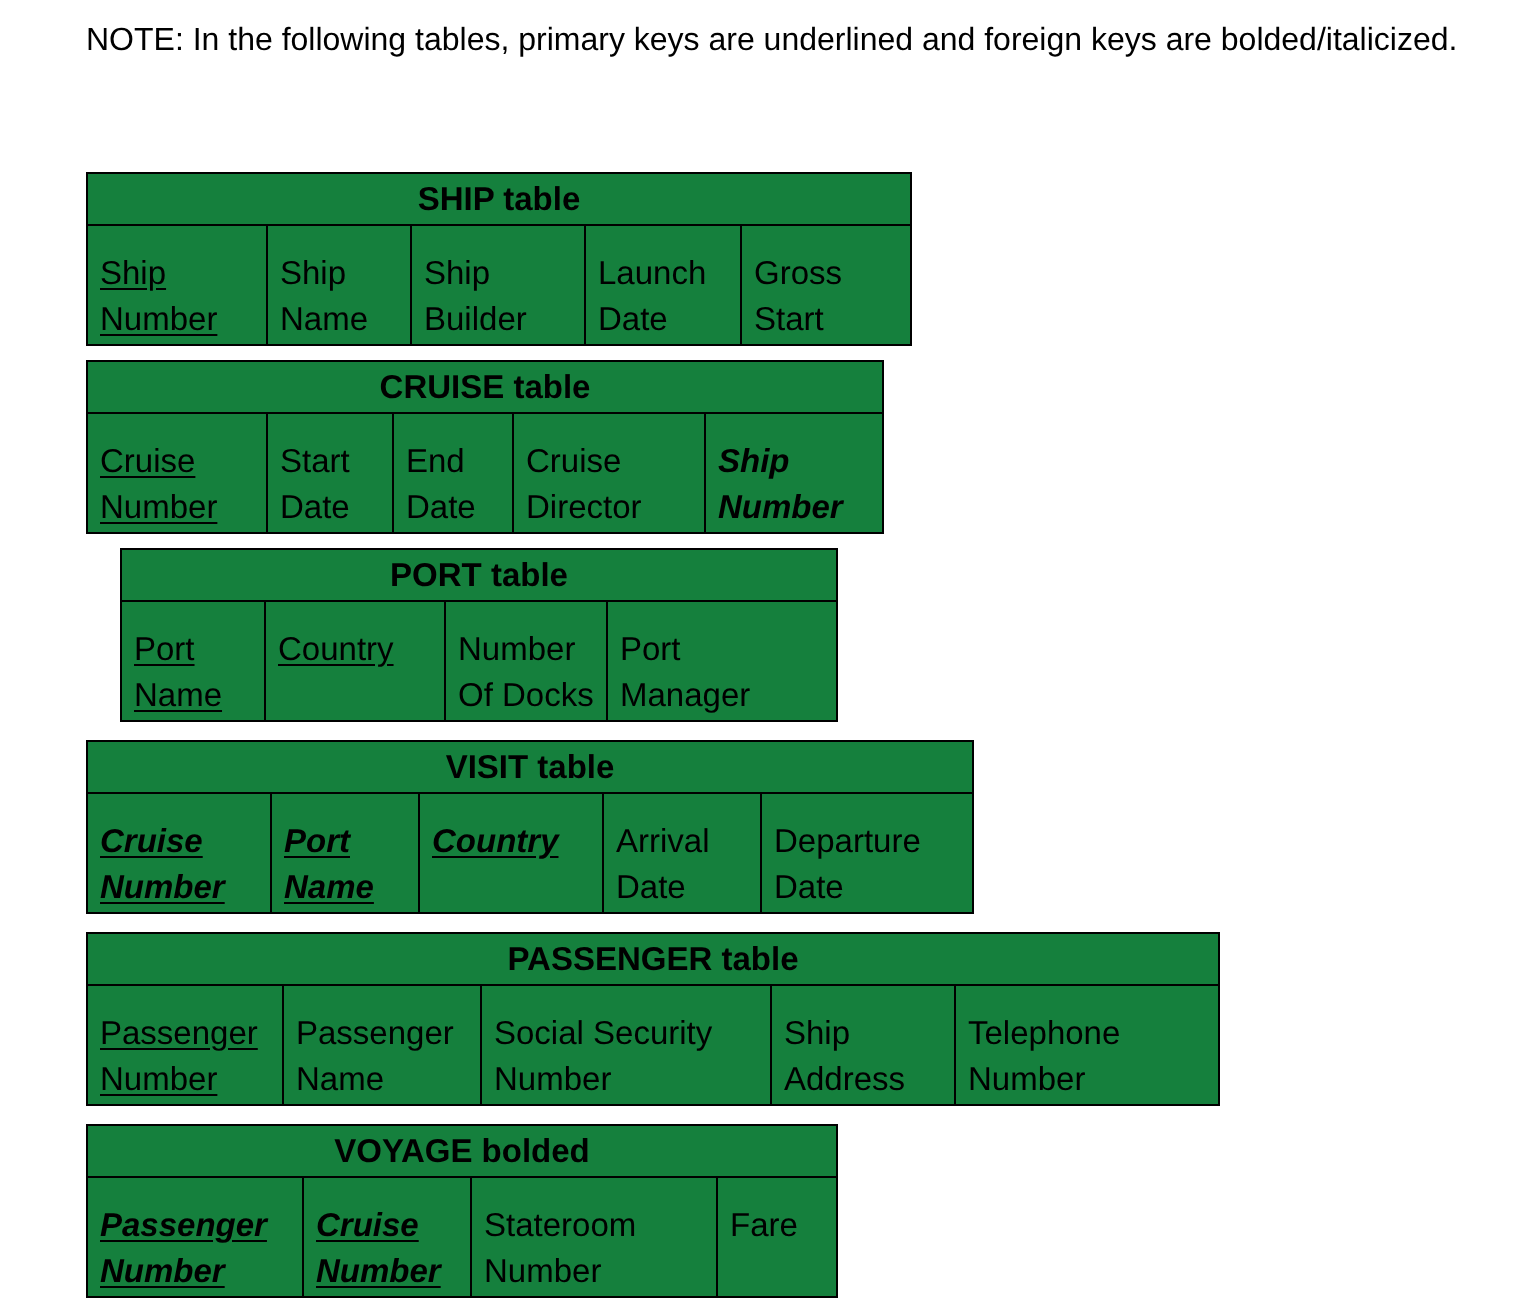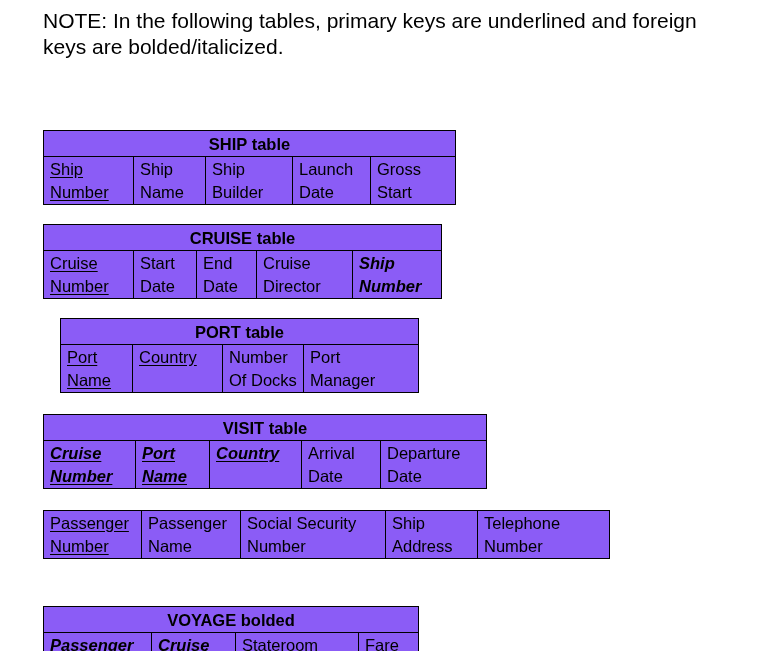--- a/index.html
+++ b/index.html
@@ -14,52 +14,51 @@
     color: #000000;
     position: relative;
     overflow: hidden;
   }
 
   .note {
     position: absolute;
     left: 43px;
     top: 8px;
     width: 700px;
-    font-size: 21px;
+    font-size: 16px;
     line-height: 26px;
     color: #000;
   }
 
   .schema-table {
     position: absolute;
     border-collapse: collapse;
     table-layout: fixed;
-    background: #8b5cf6;
-    margin-top: 44px;
+    background: #15803d;
   }
   .schema-table td {
     border: 1.3px solid #000000;
     padding: 0 6px;
     font-size: 16.5px;
     line-height: 23px;
     vertical-align: top;
     color: #000;
     box-sizing: border-box;
   }
   .schema-table td.title-cell {
     text-align: center;
     font-weight: bold;
     height: 26px;
     line-height: 24px;
     padding-top: 1px;
     vertical-align: middle;
   }
   .schema-table td.col-cell {
     height: 48px;
-    padding-top: 1px;
+    padding-top: 13px;
   }
 
   
   .k-pk   { text-decoration: underline; text-underline-offset: 2px; }
   .k-fk   { font-weight: bold; font-style: italic; }
   .k-pkfk { font-weight: bold; font-style: italic; text-decoration: underline; text-underline-offset: 2px; }
   .k-none { }
 
   .colline { display: block; white-space: nowrap; }
 </style>
@@ -209,20 +208,23 @@
     <table class="schema-table" style="left: 43px; top: 466px; width: 566px;">
       <colgroup>
         <col style="width: 98px;">
         <col style="width: 99px;">
         <col style="width: 145px;">
         <col style="width: 92px;">
         <col style="width: 132px;">
       </colgroup>
       <tbody>
         <tr>
+          <td class="title-cell" colspan="5">PASSENGER table</td>
+        </tr>
+        <tr>
           <td class="col-cell">
             <span class="colline k-pk">Passenger</span>
             <span class="colline k-pk">Number</span>
           </td>
           <td class="col-cell">
             <span class="colline k-none">Passenger</span>
             <span class="colline k-none">Name</span>
           </td>
           <td class="col-cell">
             <span class="colline k-none">Social Security</span>

